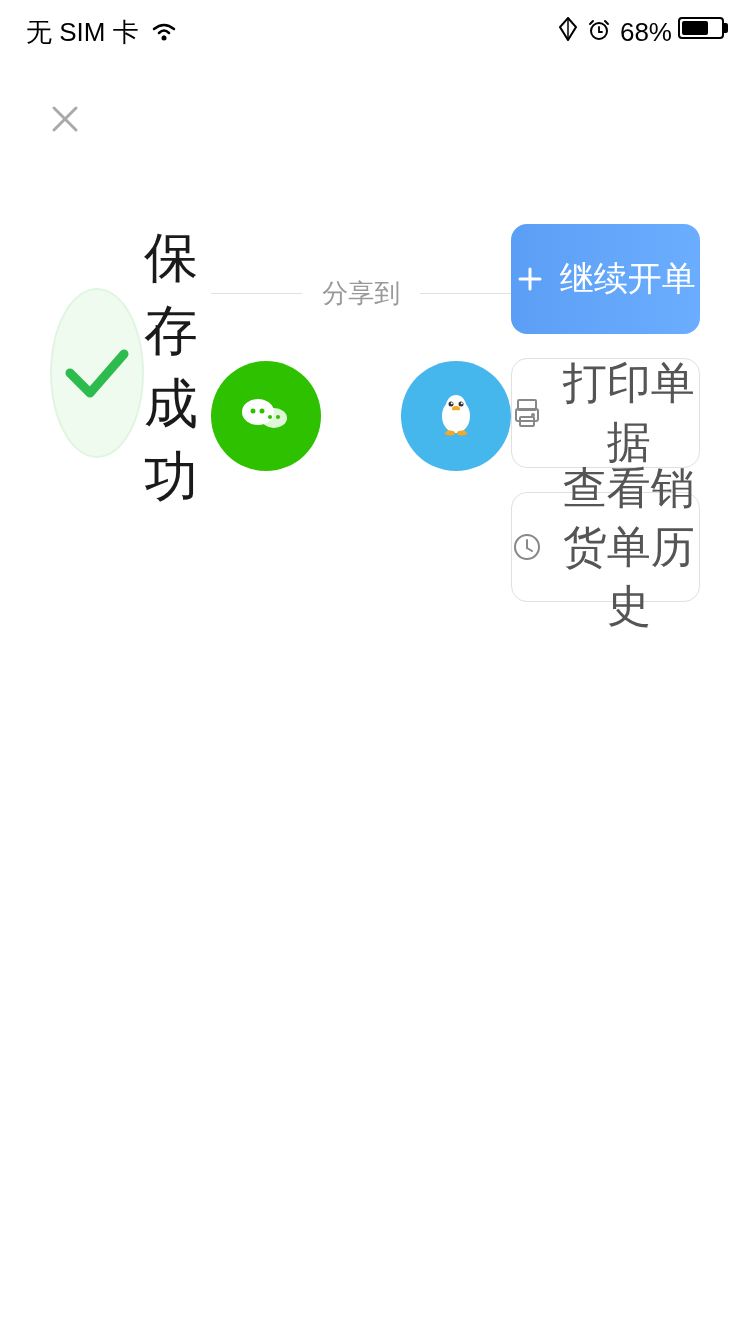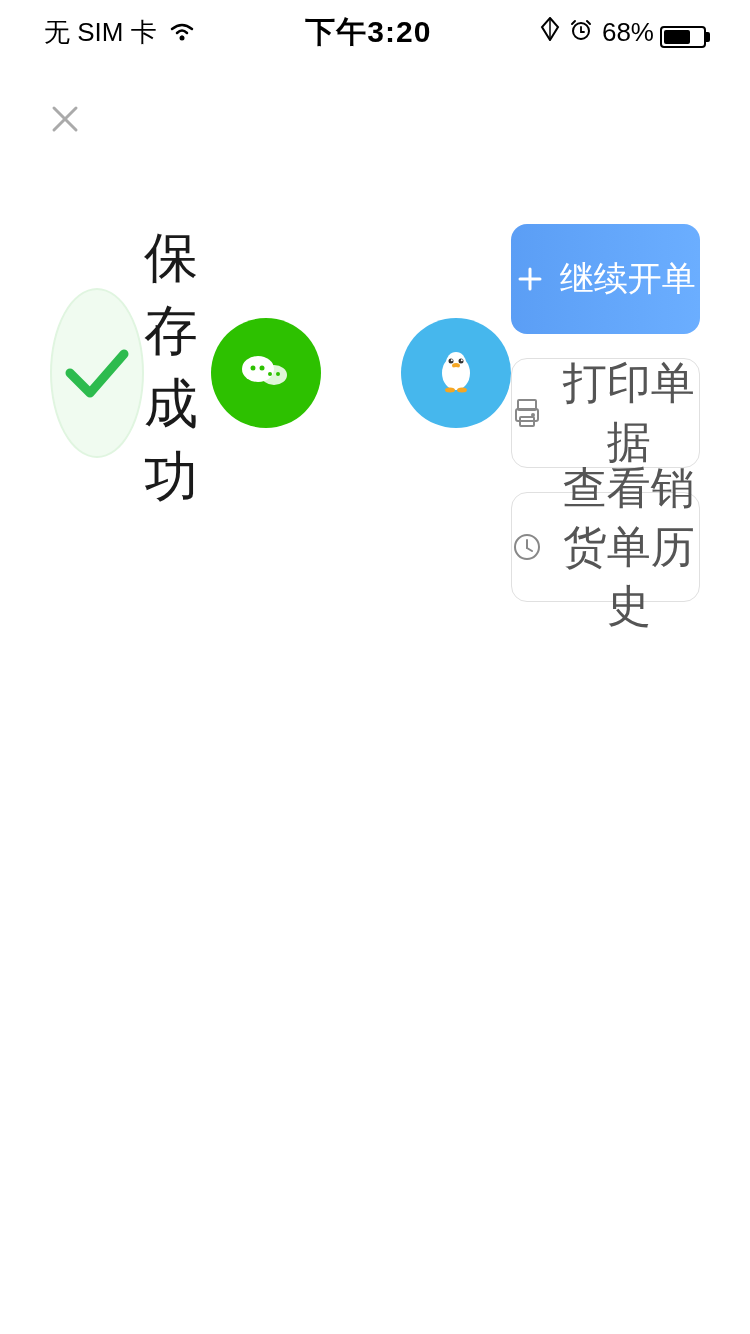--- a/index.html
+++ b/index.html
@@ -12,21 +12,21 @@
       font-family: -apple-system, "PingFang SC", "Helvetica Neue", Arial, sans-serif;
       overflow-x: hidden;
     }
 
     
     .status-bar {
       display: flex;
       justify-content: space-between;
       align-items: center;
       height: 64px;
-      padding: 0 44px;
+      padding: 0 26px;
       background: #ffffff;
     }
     .status-left {
       display: flex;
       align-items: center;
       gap: 10px;
       font-size: 26px;
       color: #000;
       font-weight: 500;
     }
@@ -39,21 +39,21 @@
     }
     .status-right {
       display: flex;
       align-items: center;
       gap: 10px;
       font-size: 26px;
       color: #000;
     }
     .battery-block {
       display: flex;
-      align-items: flex-end;
+      align-items: flex-start;
       gap: 6px;
     }
     .battery-icon {
       width: 46px;
       height: 22px;
       border: 2px solid #000;
       border-radius: 4px;
       position: relative;
       display: flex;
       align-items: center;
@@ -225,21 +225,20 @@
     <span>无 SIM 卡</span>
     <span class="wifi-icon">
       <svg viewBox="0 0 30 22" fill="none">
         <path d="M15 18 L15 18" stroke="#000" stroke-width="3" stroke-linecap="round"></path>
         <path d="M10 14 Q15 9 20 14" stroke="#000" stroke-width="2.5" fill="none" stroke-linecap="round"></path>
         <path d="M5 10 Q15 2 25 10" stroke="#000" stroke-width="2.5" fill="none" stroke-linecap="round"></path>
         <circle cx="15" cy="19" r="2.5" fill="#000"></circle>
       </svg>
     </span>
   </div>
-  <div class="status-center">下午3:20</div>
   <div class="status-right">
     <span>
       <svg width="20" height="24" viewBox="0 0 20 24" fill="none">
         <path d="M10 1 L18 10 L10 23 L2 10 Z" fill="none" stroke="#000" stroke-width="2"></path>
         <line x1="10" y1="1" x2="10" y2="23" stroke="#000" stroke-width="1.5"></line>
       </svg>
     </span>
     <span>
       <svg width="22" height="22" viewBox="0 0 22 22" fill="none">
         <circle cx="11" cy="12" r="8" stroke="#000" stroke-width="2"></circle>
@@ -272,20 +271,25 @@
     <div class="success-checkmark">
       <svg viewBox="0 0 90 90" fill="none">
         <polyline points="18,47 38,67 72,28" stroke="#2dbb4e" stroke-width="9" stroke-linecap="round" stroke-linejoin="round" fill="none"></polyline>
       </svg>
     </div>
   </div>
 
   <div class="success-title">保存成功</div>
 
   <div class="share-section">
+    <div class="divider-label">
+      <div class="divider-line"></div>
+      <span class="divider-text">分享到</span>
+      <div class="divider-line"></div>
+    </div>
 
     <div class="share-icons">
 
       <div class="share-icon-item share-icon-wechat">
         <svg width="64" height="64" viewBox="0 0 64 64" fill="none">
 
           <ellipse cx="24" cy="28" rx="16" ry="13" fill="#fff"></ellipse>
           <ellipse cx="40" cy="34" rx="13" ry="10" fill="#fff" fill-opacity="0.85"></ellipse>
 
           <circle cx="19" cy="27" r="2.5" fill="#2dc100"></circle>

